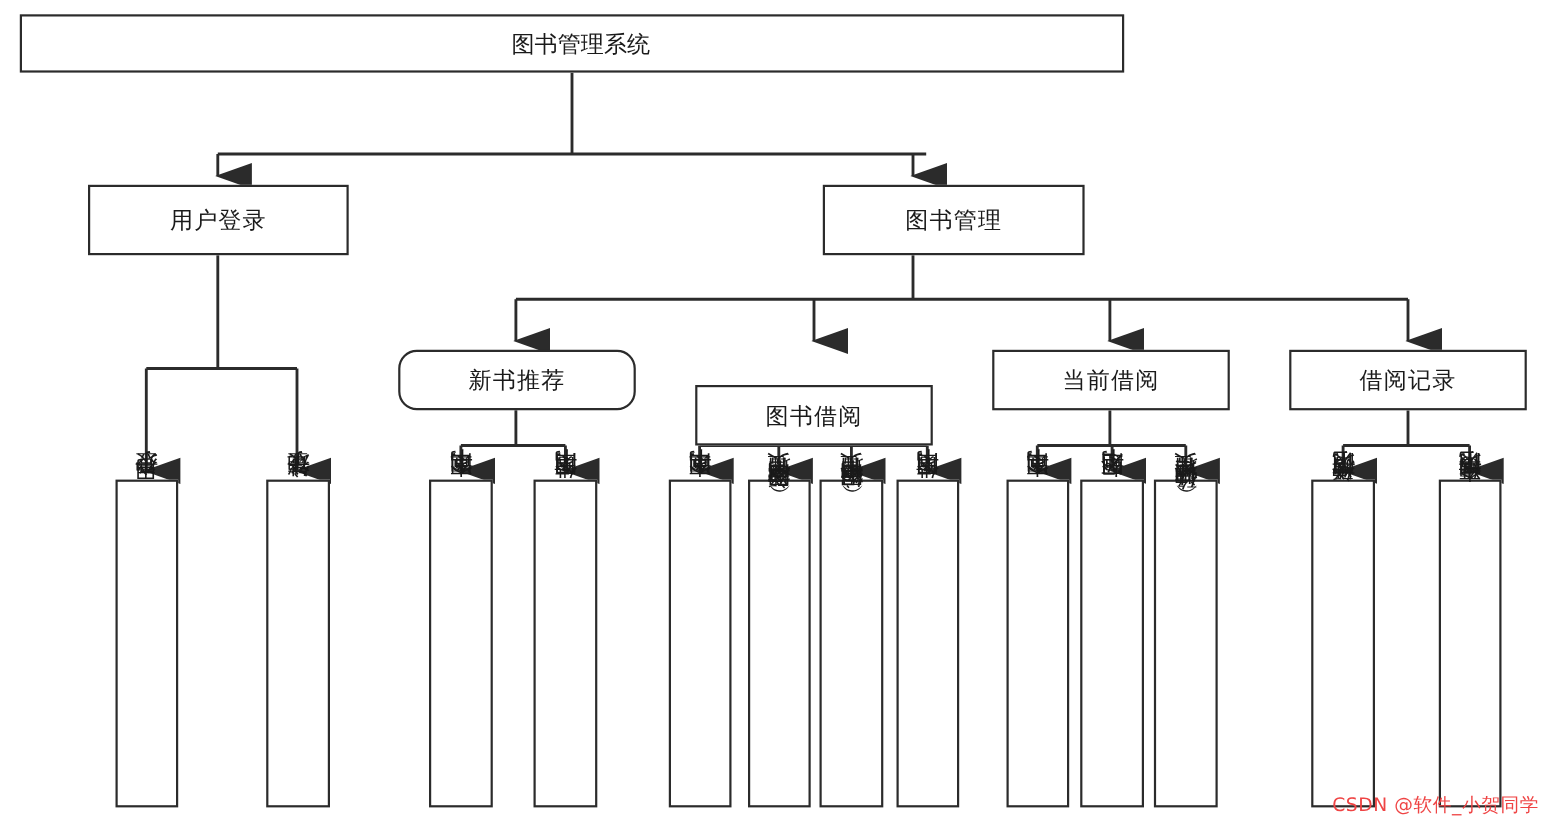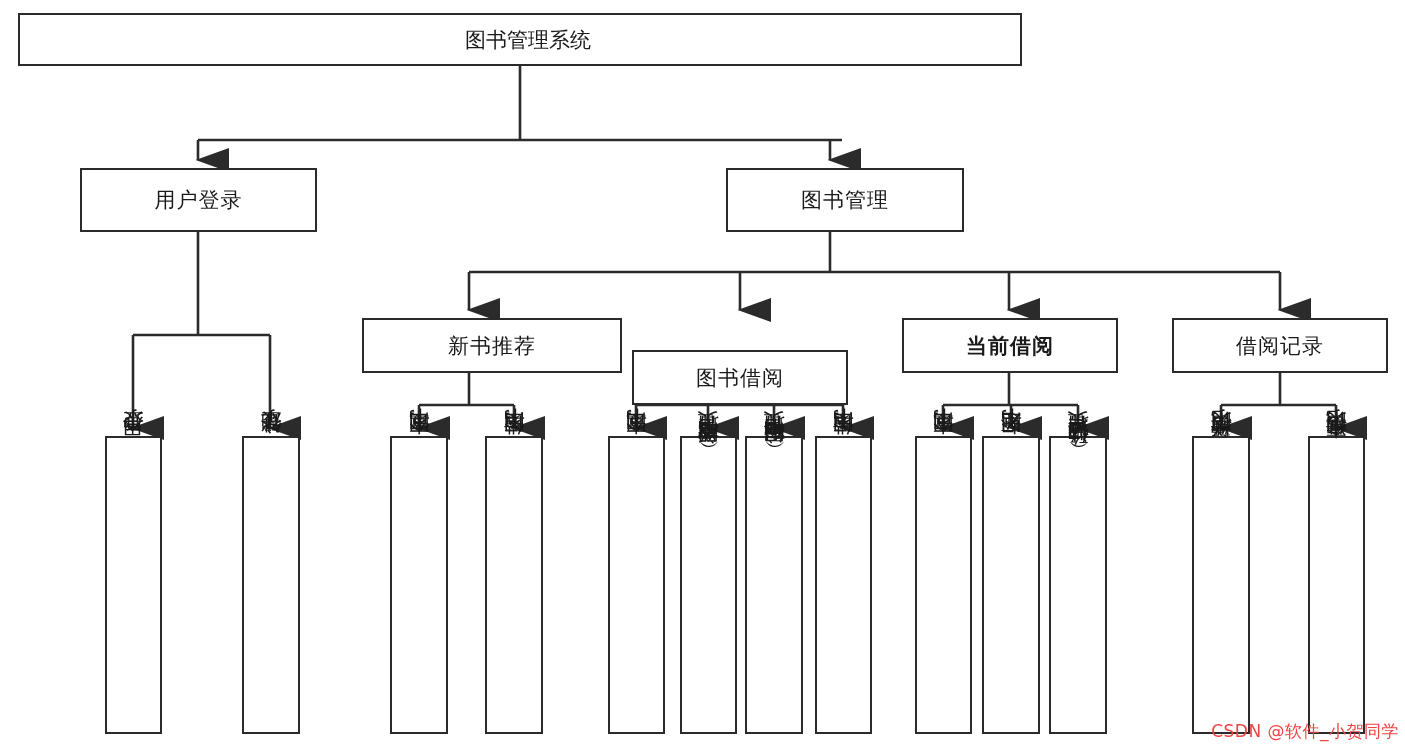--- a/index.html
+++ b/index.html
@@ -79,31 +79,31 @@
     </g>
   </svg>
 
   <div class="node root" style="left:18px;top:13px;width:1004px;height:53px;padding-left:16px;">
     <span>图书管理系统</span>
   </div>
 
   <div class="node h" style="left:80px;top:168px;width:237px;height:64px;">
     <span>用户登录</span>
   </div>
-  <div class="node h" style="left:726px;top:168px;width:238px;height:64px;">
+  <div class="node h" style="left:748px;top:168px;width:238px;height:64px;">
     <span>图书管理</span>
   </div>
 
-  <div class="node h" style="left:362px;top:318px;width:260px;height:55px;">
+  <div class="node h" style="left:362px;top:318px;width:216px;height:55px;border-radius:17px;">
     <span>新书推荐</span>
   </div>
   <div class="node h" style="left:632px;top:318px;width:216px;height:55px;margin-top:32px;">
     <span>图书借阅</span>
   </div>
-  <div class="node h" style="left:902px;top:318px;width:216px;height:55px;font-weight:bold;">
+  <div class="node h" style="left:902px;top:318px;width:216px;height:55px;">
     <span>当前借阅</span>
   </div>
   <div class="node h" style="left:1172px;top:318px;width:216px;height:55px;">
     <span>借阅记录</span>
   </div>
 
   <div class="node v" style="left:105px;top:436px;width:57px;height:298px;">
     <span class="vtext">用户登录</span>
   </div>
   <div class="node v" style="left:242px;top:436px;width:58px;height:298px;">

